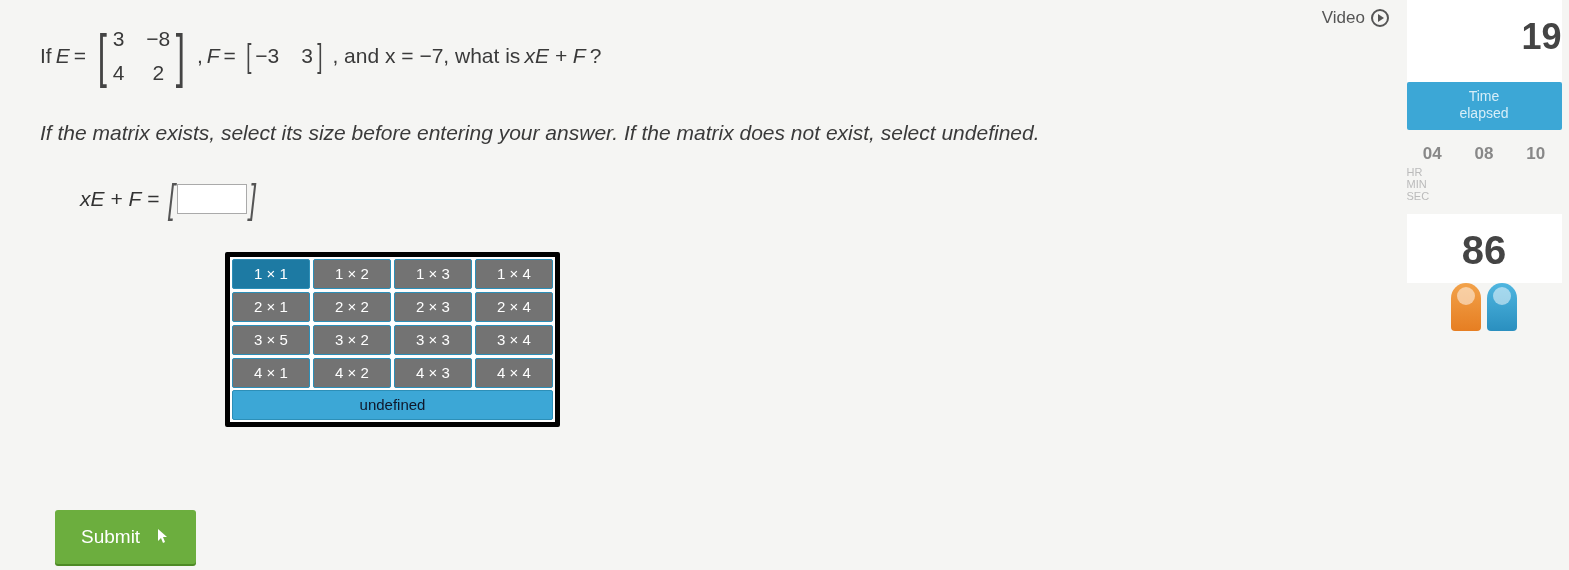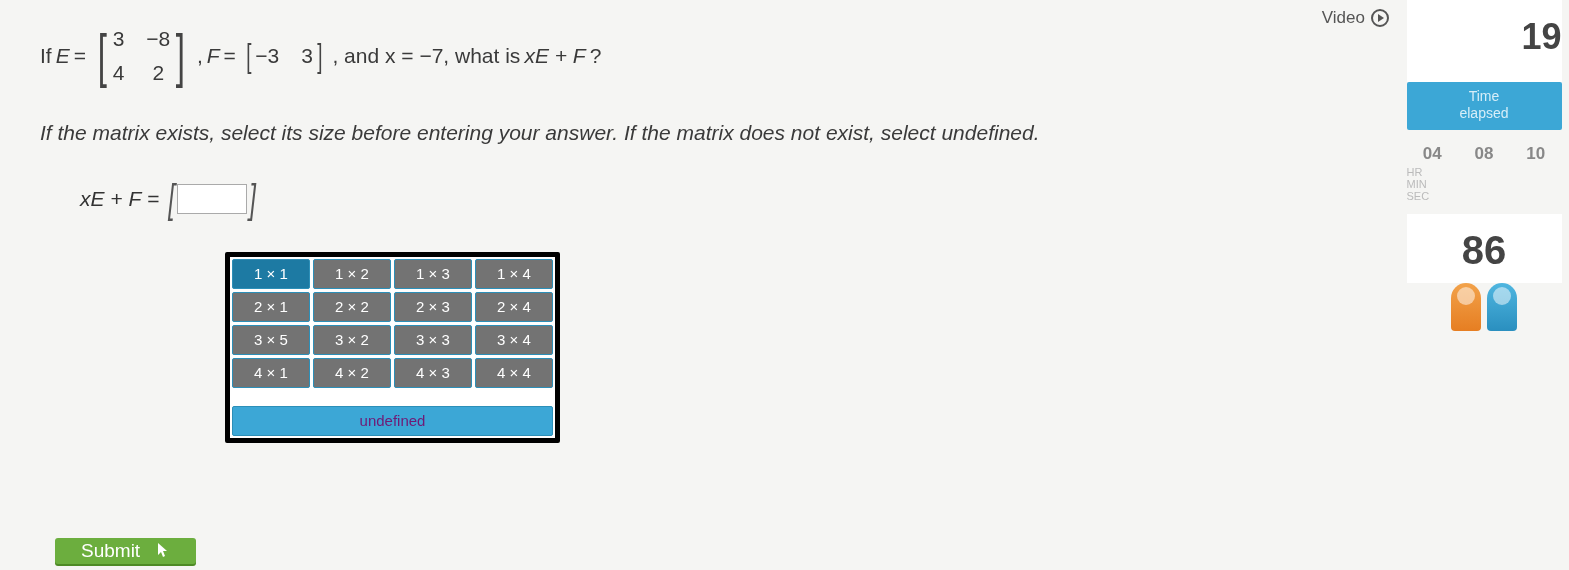--- a/index.html
+++ b/index.html
@@ -110,39 +110,39 @@
     color: #fff;
     font-size: 15px;
     height: 30px;
     cursor: pointer;
     border-radius: 2px;
   }
   .size-btn.sel {
     background: #1d7aa3;
   }
   .undef-btn {
-    margin-top: 18px;
+    margin-top: 2px;
     width: 100%;
     background: #3ca7d6;
     border: 1px solid #2c8fb8;
-    color: #701a75;
+    color: #0f172a;
     font-size: 15px;
     height: 30px;
     cursor: pointer;
     border-radius: 2px;
   }
   .submit-btn {
     position: absolute;
     left: 55px;
     bottom: 6px;
     background: #6cae3e;
     color: #fff;
     border: none;
     font-size: 19px;
-    padding: 2px 26px;
+    padding: 16px 26px;
     border-radius: 3px;
     cursor: pointer;
     display: flex;
     align-items: center;
     gap: 14px;
     box-shadow: 0 2px 0 #4e8a25;
   }
   .cursor-icon {
     width: 16px; height: 18px; display:inline-block;
   }

